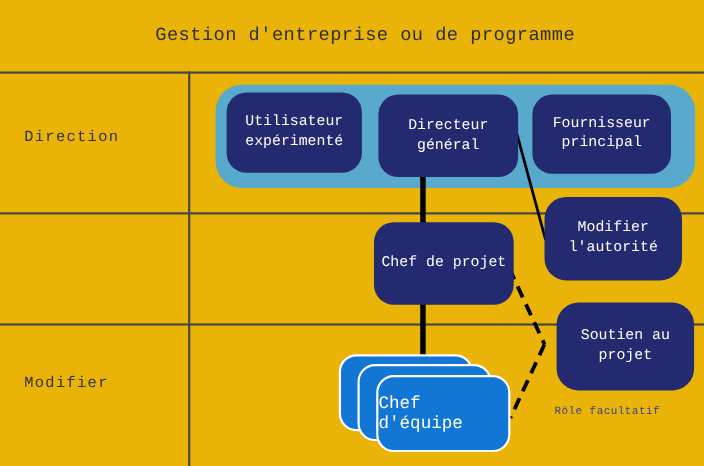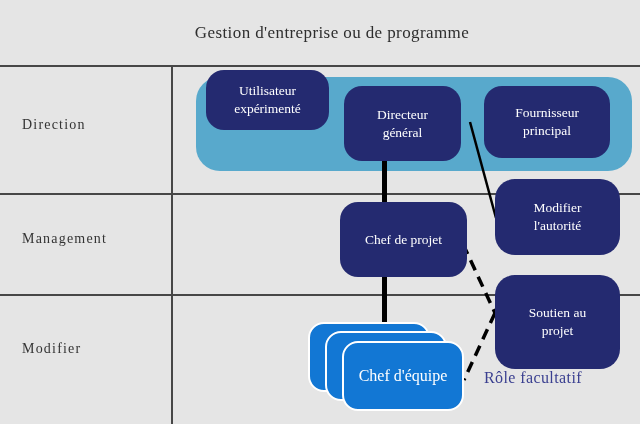--- a/index.html
+++ b/index.html
@@ -8,23 +8,23 @@
     --team-blue:#1277d4;
     --optional-label:#3a3f90;
     --line:#000000;
     --grid:#474747;
     --text-dark:#2e2e2e;
   }
   html,body{margin:0;padding:0;background:#ffffff;}
   .canvas{
     position:relative;
     width:640px;height:424px;
-    background:#e5e5e5;
+    background:#eab308;
     overflow:hidden;
-    font-family:Liberation Serif, serif;
+    font-family:Liberation Mono, monospace;
   }
   .title{
     position:absolute;left:0;top:23px;width:664px;
     text-align:center;
     font-size:17px;letter-spacing:.4px;
     color:var(--text-dark);
   }
   .grid-h{position:absolute;left:0;width:640px;height:2px;background:var(--grid);}
   .grid-v{position:absolute;width:2px;background:var(--grid);}
   .lane-label{
@@ -57,62 +57,61 @@
     background:var(--team-blue);
     border:2px solid #ffffff;
     border-radius:16px;
     box-sizing:border-box;
     color:#ffffff;
     display:flex;align-items:center;justify-content:center;
     font-size:16px;
     z-index:4;
   }
   .optional-label{
-    position:absolute;left:484px;top:369px;
-    font-size:16px;letter-spacing:.4px;
+    position:absolute;left:504px;top:369px;
+    font-size:10px;letter-spacing:.4px;
     color:var(--optional-label);
     z-index:4;
   }
 </style>
 </head>
 <body>
 
 <div class="canvas">
 
   <div class="title">Gestion d'entreprise ou de programme</div>
 
   <div class="grid-h" style="top:65px;"></div>
   <div class="grid-h" style="top:193px;"></div>
   <div class="grid-h" style="top:294px;"></div>
   <div class="grid-v" style="left:171px;top:65px;height:359px;"></div>
 
   <div class="lane-label" style="top:117px;">Direction</div>
-  <div class="lane-label" style="top:231px;">Management</div>
   <div class="lane-label" style="top:341px;">Modifier</div>
 
   <div class="board"></div>
 
   <svg class="connectors" width="640" height="424" viewBox="0 0 640 424">
     <line x1="384.5" y1="158" x2="384.5" y2="324" stroke="#000000" stroke-width="5"></line>
     <line x1="470" y1="122" x2="496" y2="218" stroke="#000000" stroke-width="2.5"></line>
     <line x1="463" y1="244" x2="495" y2="313" stroke="#000000" stroke-width="3.5" stroke-dasharray="11 7"></line>
     <line x1="495" y1="313" x2="464" y2="380" stroke="#000000" stroke-width="3.5" stroke-dasharray="11 7"></line>
   </svg>
 
-  <div class="box" style="left:206px;top:70px;width:123px;height:60px;">Utilisateur
+  <div class="box" style="left:206px;top:84px;width:123px;height:73px;">Utilisateur
 expérimenté</div>
-  <div class="box" style="left:344px;top:86px;width:117px;height:75px;">Directeur
+  <div class="box" style="left:344px;top:86px;width:127px;height:75px;">Directeur
 général</div>
   <div class="box" style="left:340px;top:202px;width:127px;height:75px;">Chef de projet</div>
 
   <div class="box" style="left:484px;top:86px;width:126px;height:72px;">Fournisseur
 principal</div>
   <div class="box" style="left:495px;top:179px;width:125px;height:76px;border-radius:20px;">Modifier
 l'autorité</div>
-  <div class="box" style="left:495px;top:275px;width:125px;height:94px;border-radius:20px;">Soutien au
+  <div class="box" style="left:506px;top:275px;width:125px;height:80px;border-radius:20px;">Soutien au
 projet</div>
 
   <div class="team-box" style="left:308px;top:322px;"></div>
   <div class="team-box" style="left:325px;top:331px;"></div>
   <div class="team-box" style="left:342px;top:341px;">Chef d'équipe</div>
 
   <div class="optional-label">Rôle facultatif</div>
 
 </div>
 

